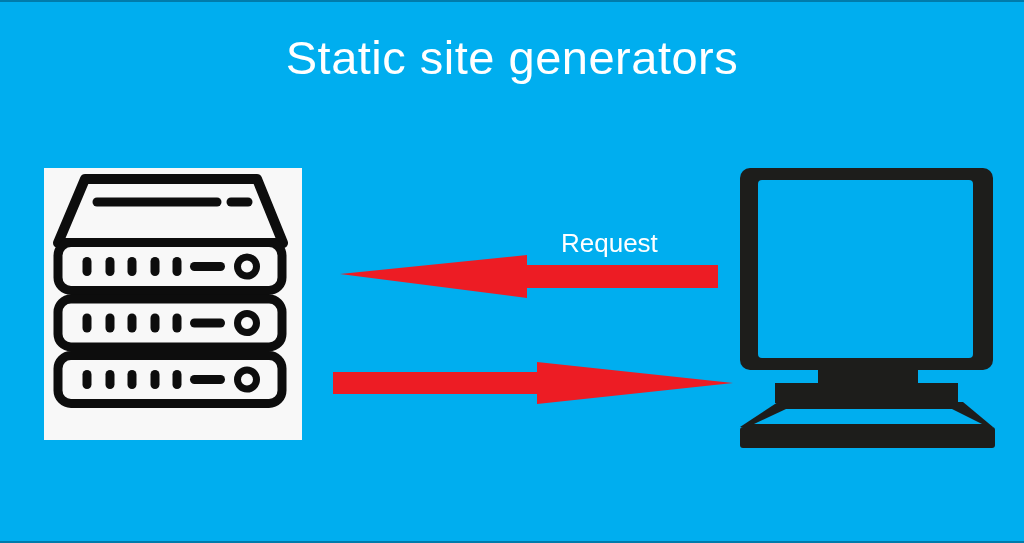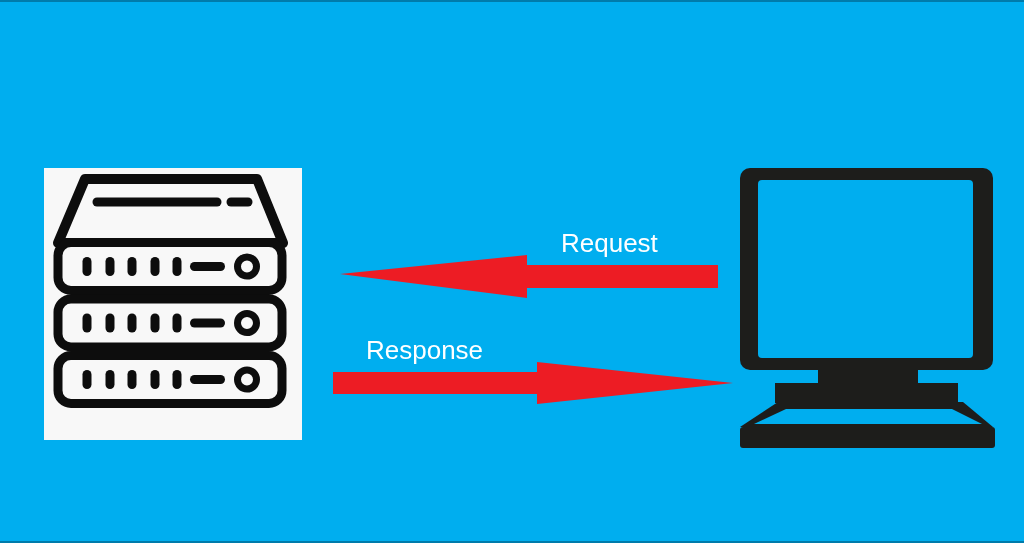--- a/index.html
+++ b/index.html
@@ -30,20 +30,21 @@
 <body>
 
 <div class="canvas">
 
   <svg class="bg" viewBox="0 0 1024 543" preserveAspectRatio="none">
     <rect x="0" y="0" width="1024" height="543" fill="#00aeef"></rect>
   </svg>
   <div class="edge-line edge-top"></div>
   <div class="edge-line edge-bottom"></div>
 
+  <h1 class="title">Static site generators</h1>
 
   <svg class="server-icon" viewBox="0 0 258 272" aria-hidden="true">
     <rect x="0" y="0" width="258" height="272" fill="#f8f8f8"></rect>
     <defs>
       <g id="rack-unit">
         <rect x="14" y="4.5" width="224" height="48" rx="13" fill="#f8f8f8" stroke="#0d0d0d" stroke-width="9"></rect>
         <rect x="38.5" y="19" width="9" height="19" rx="4.5" fill="#0d0d0d"></rect>
         <rect x="61.5" y="19" width="9" height="19" rx="4.5" fill="#0d0d0d"></rect>
         <rect x="83.5" y="19" width="9" height="19" rx="4.5" fill="#0d0d0d"></rect>
         <rect x="106.5" y="19" width="9" height="19" rx="4.5" fill="#0d0d0d"></rect>
@@ -60,21 +61,20 @@
     <use href="#rack-unit" transform="translate(0,70)"></use>
     <use href="#rack-unit" transform="translate(0,126.5)"></use>
     <use href="#rack-unit" transform="translate(0,183)"></use>
   </svg>
 
   <div class="flow-label request-label">Request</div>
   <svg class="arrow-request" viewBox="0 0 378 44" preserveAspectRatio="none" aria-hidden="true">
     <polygon points="0,19 187,0 187,10 378,10 378,33 187,33 187,43" fill="#ed1c24"></polygon>
   </svg>
 
-  <div class="flow-label response-label">Response</div>
   <svg class="arrow-response" viewBox="0 0 400 42" preserveAspectRatio="none" aria-hidden="true">
     <polygon points="0,10 204,10 204,0 400,21 204,42 204,32 0,32" fill="#ed1c24"></polygon>
   </svg>
 
   <svg class="computer-icon" viewBox="0 0 257 280" aria-hidden="true">
 
     <rect x="2" y="0" width="253" height="202" rx="10" fill="#1d1d1b"></rect>
 
     <rect x="20" y="12" width="215" height="178" rx="4" fill="#00aeef"></rect>
 

